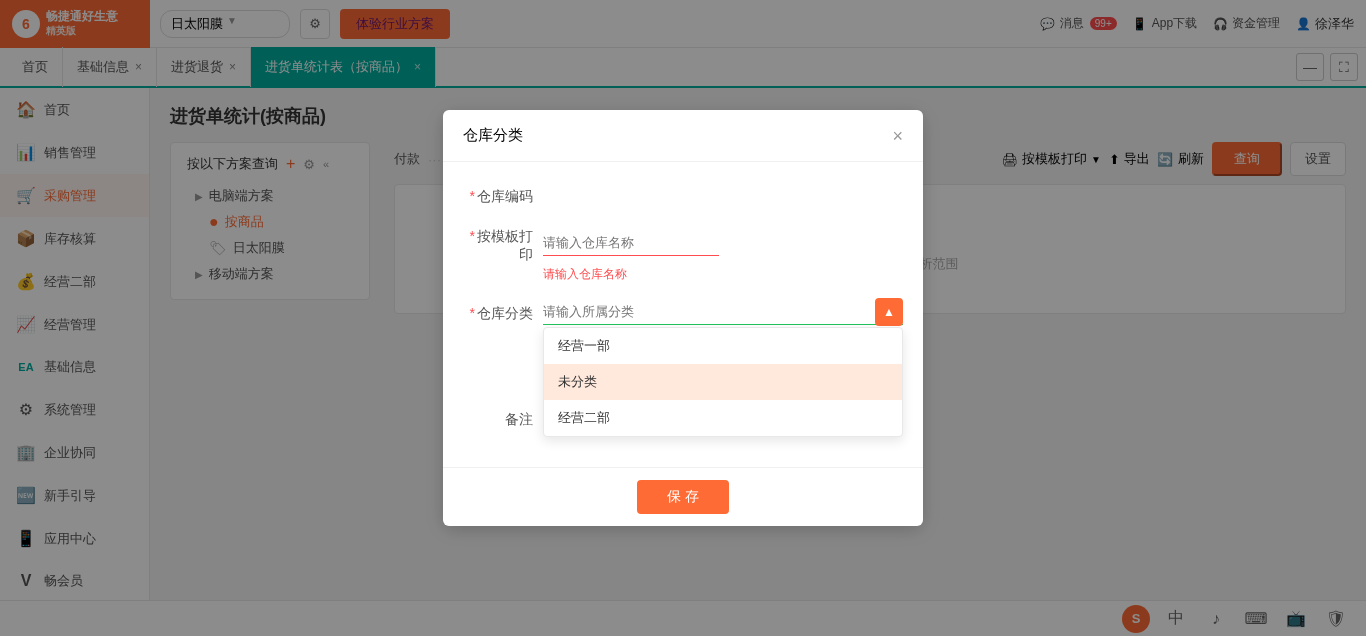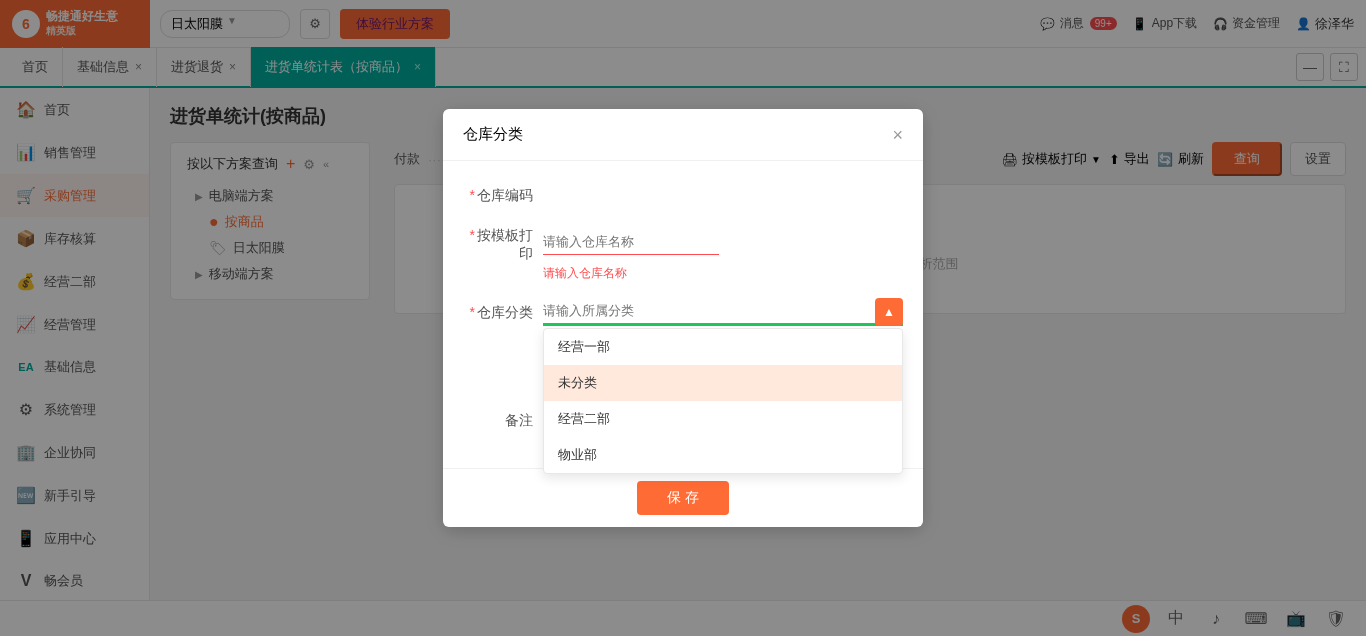--- a/index.html
+++ b/index.html
@@ -162,21 +162,21 @@
     }
     .form-input {
       flex: 1; border: none; border-bottom: 1px solid #e8e8e8;
       padding: 5px 0; font-size: 13px; outline: none; color: #333;
     }
     .form-input.error-border { border-bottom: 1px solid #ff4d4f; }
     .form-input-with-btn {
       flex: 1; position: relative; display: flex; align-items: center;
     }
     .form-input-field {
-      flex: 1; border: none; border-bottom: 3px solid #22c55e;
+      flex: 1; border: none; border-bottom: 1px solid #22c55e;
       padding: 5px 30px 5px 0; font-size: 13px; outline: none; color: #6d28d9;
     }
     .input-arrow {
       position: absolute; right: 0; top: 50%; transform: translateY(-50%);
       width: 28px; height: 28px; background: #ff6b35; border-radius: 4px;
       display: flex; align-items: center; justify-content: center;
       cursor: pointer; color: #fff; font-size: 12px;
     }
 
     
@@ -464,23 +464,20 @@
 
         <div class="dropdown-menu">
           <div class="dropdown-item">
             <span>经营一部</span>
           </div>
           <div class="dropdown-item highlighted">
             <span>未分类</span>
           </div>
           <div class="dropdown-item">
             <span>经营二部</span>
-          </div>
-          <div class="dropdown-item">
-            <span>物业部</span>
           </div>
         </div>
       </div>
 
       <div class="form-row" style="margin-top:80px;">
         <span class="form-label">备注</span>
         <input class="form-input" type="text" style="">
       </div>
     </div>
 

